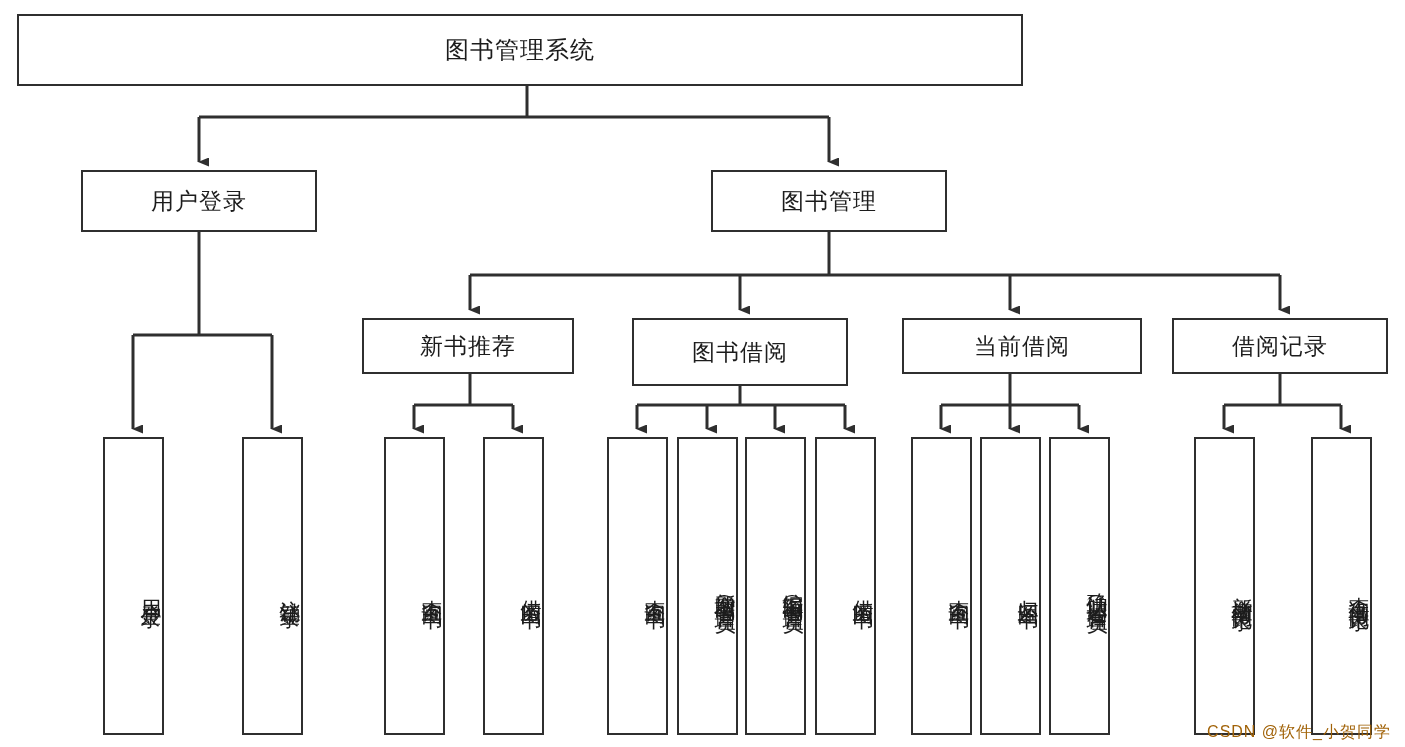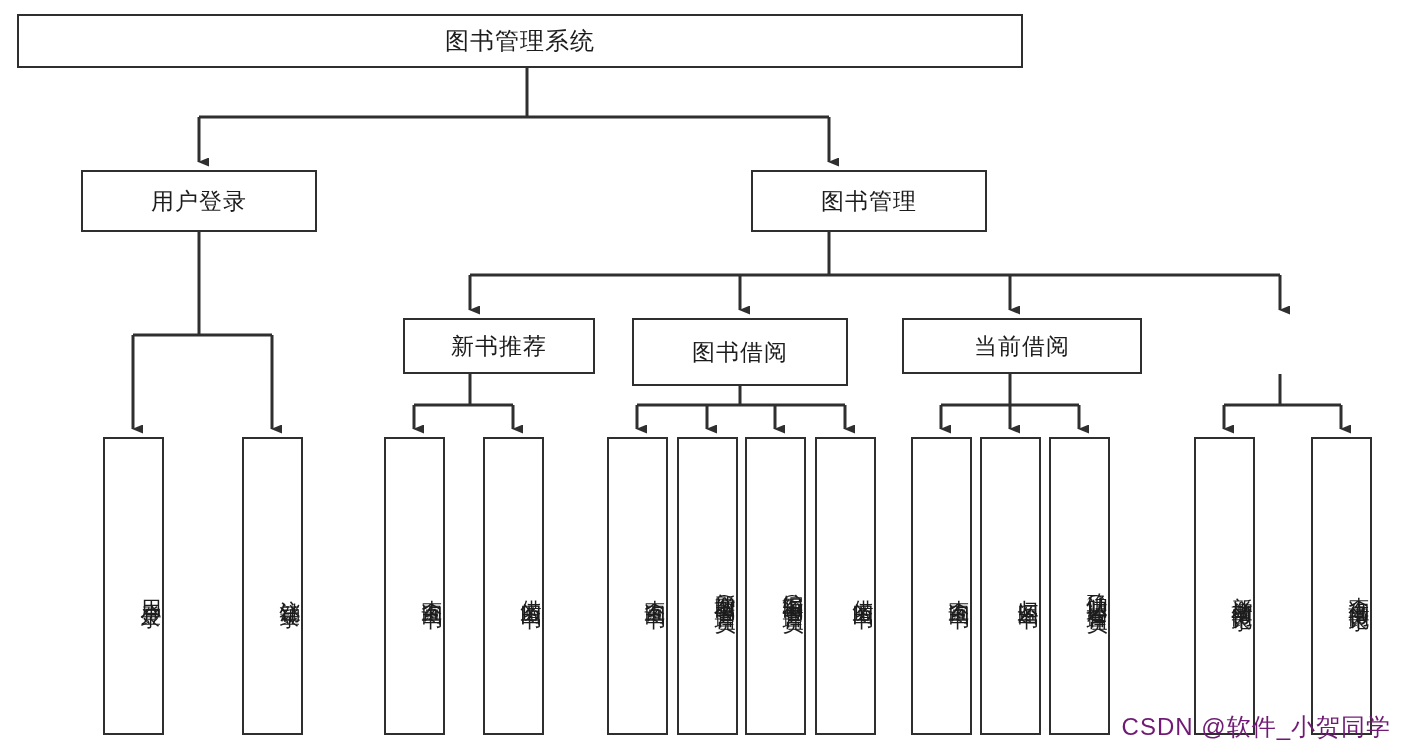--- a/index.html
+++ b/index.html
@@ -29,22 +29,22 @@
     padding-top:6px;
     align-items:flex-start;
     justify-content:center;
     line-height:1.0;
   }
   .node.root{font-size:24px;}
   svg.links{position:absolute;left:0;top:0;width:1405px;height:747px;pointer-events:none;}
   .watermark{
     position:absolute;
     right:14px;bottom:4px;
-    font-size:24px;
-    color:#701a75;
+    font-size:16px;
+    color:#a16207;
     letter-spacing:1px;
     white-space:nowrap;
   }
 </style>
 </head>
 <body>
 
 <div id="diagram">
 
   <svg class="links" viewBox="0 0 1405 747">
@@ -92,28 +92,29 @@
       <path d="M1010,405 L1010,429" marker-end="url(#arrow)"></path>
       <path d="M1079,405 L1079,429" marker-end="url(#arrow)"></path>
 
       <path d="M1280,374 L1280,405"></path>
       <path d="M1224,405 L1341,405"></path>
       <path d="M1224,405 L1224,429" marker-end="url(#arrow)"></path>
       <path d="M1341,405 L1341,429" marker-end="url(#arrow)"></path>
     </g>
   </svg>
 
-  <div class="node horizontal root" style="left:17px;top:14px;width:1006px;height:54px;">图书管理系统</div>
+  <div class="node horizontal root" style="left:17px;top:14px;width:1006px;height:72px;">图书管理系统</div>
 
   <div class="node horizontal" style="left:81px;top:170px;width:236px;height:62px;">用户登录</div>
-  <div class="node horizontal" style="left:711px;top:170px;width:236px;height:62px;margin-left:40px;">图书管理</div>
+  <div class="node horizontal" style="left:711px;top:170px;width:236px;height:62px;">图书管理</div>
 
-  <div class="node horizontal" style="left:362px;top:318px;width:192px;height:56px;margin-left:41px;">新书推荐</div>
+  <div class="node horizontal" style="left:362px;top:318px;width:212px;height:56px;">新书推荐</div>
   <div class="node horizontal" style="left:632px;top:318px;width:216px;height:68px;">图书借阅</div>
   <div class="node horizontal" style="left:902px;top:318px;width:240px;height:56px;">当前借阅</div>
+  <div class="node horizontal" style="left:1172px;top:318px;width:216px;height:56px;">借阅记录</div>
 
   <div class="node vertical" style="left:103px;top:437px;width:61px;height:298px;">用户登录</div>
   <div class="node vertical" style="left:242px;top:437px;width:61px;height:298px;">注销登录</div>
 
   <div class="node vertical" style="left:384px;top:437px;width:61px;height:298px;">查询图书</div>
   <div class="node vertical" style="left:483px;top:437px;width:61px;height:298px;">借阅图书</div>
 
   <div class="node vertical" style="left:607px;top:437px;width:61px;height:298px;">查询图书</div>
   <div class="node vertical" style="left:677px;top:437px;width:61px;height:298px;">新增图书（管理员）</div>
   <div class="node vertical" style="left:745px;top:437px;width:61px;height:298px;">编辑图书（管理员）</div>

